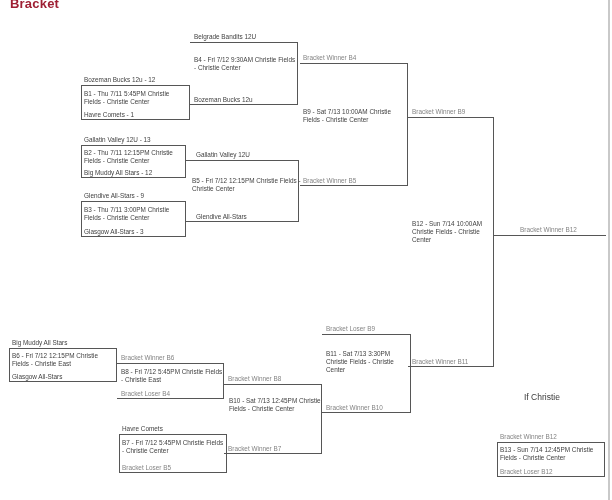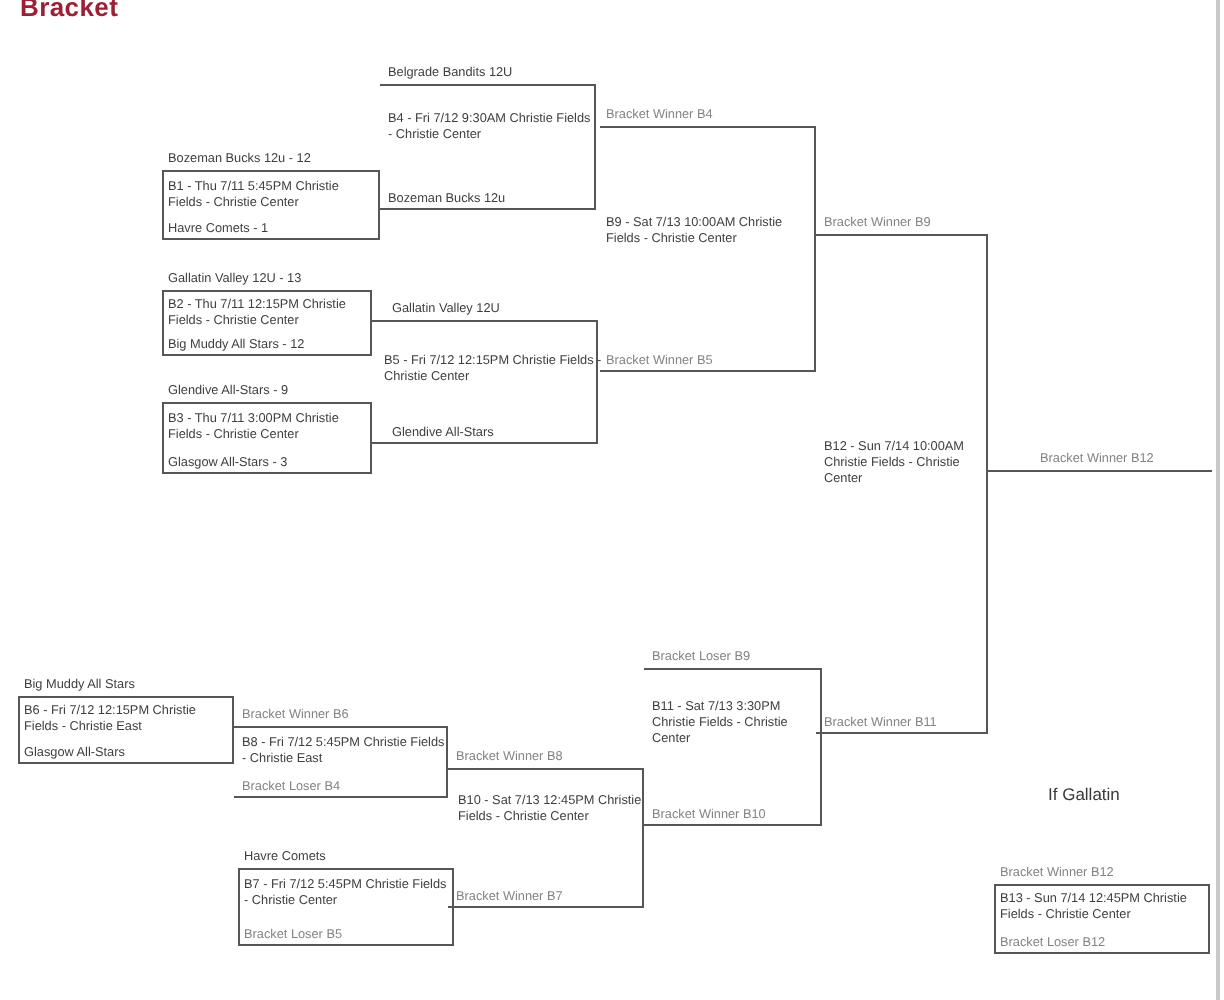--- a/index.html
+++ b/index.html
@@ -78,21 +78,21 @@
   <div class="box noleft" style="left:224px;top:384px;width:98px;height:70px;"></div>
   <div class="lbl gray" style="left:228px;top:375px;">Bracket Winner B8</div>
   <div class="info" style="left:229px;top:397px;width:93px;">B10 - Sat 7/13 12:45PM Christie Fields - Christie Center</div>
   <div class="lbl gray" style="left:228px;top:445px;">Bracket Winner B7</div>
 
   <div class="box noleft" style="left:322px;top:334px;width:89px;height:79px;"></div>
   <div class="lbl gray" style="left:326px;top:325px;">Bracket Loser B9</div>
   <div class="info" style="left:326px;top:350px;width:85px;">B11 - Sat 7/13 3:30PM Christie Fields - Christie Center</div>
   <div class="lbl gray" style="left:326px;top:404px;">Bracket Winner B10</div>
 
-  <div class="ifnec" style="left:524px;top:392px;">If Gallatin</div>
+  <div class="ifnec" style="left:524px;top:392px;">If Christie</div>
 
   <div class="box" style="left:497px;top:442px;width:108px;height:35px;"></div>
   <div class="lbl gray" style="left:500px;top:433px;">Bracket Winner B12</div>
   <div class="info" style="left:500px;top:446px;width:103px;">B13 - Sun 7/14 12:45PM Christie Fields - Christie Center</div>
   <div class="lbl gray" style="left:500px;top:468px;">Bracket Loser B12</div>
 
   <div class="frame-right" style="left:608px;top:0;width:2px;height:500px;"></div>
 
 </div>
 

